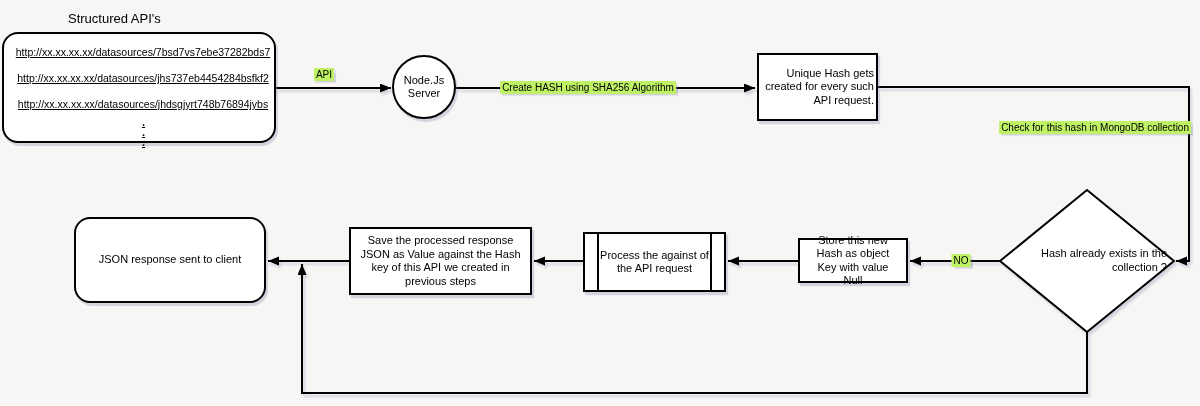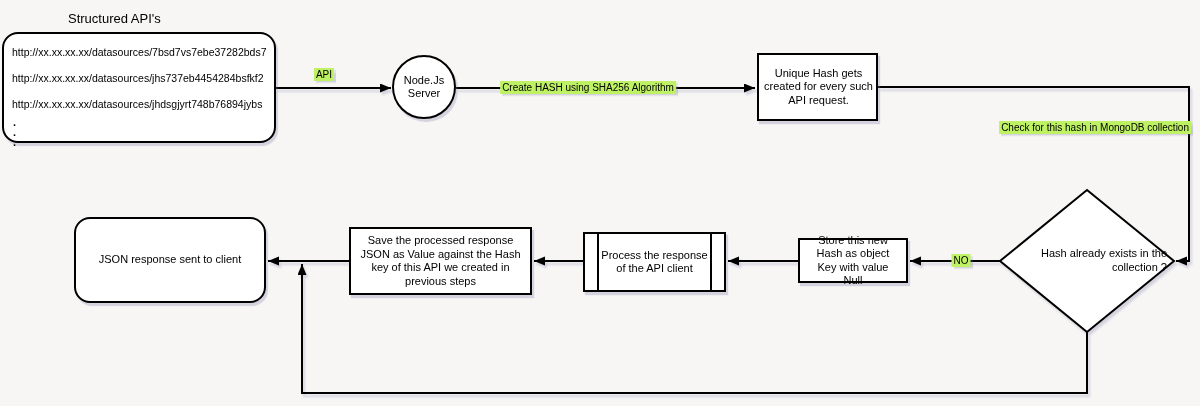--- a/index.html
+++ b/index.html
@@ -21,34 +21,34 @@
     border: 2px solid #000;
     box-shadow: 2px 3px 1px rgba(120,120,160,0.28);
     font-size: 11px; line-height: 13.5px;
     display: flex; align-items: center; justify-content: center;
     text-align: center;
   }
   .rounded { border-radius: 16px; }
 
   
   .src-box { left: 2px; top: 32px; width: 274px; height: 111px;
-             display: block; text-align: left; border-radius: 16px; }
+             display: block; text-align: center; border-radius: 16px; text-decoration: underline; }
   .src-urls { padding: 5px 0 0 8px; }
   .src-urls div { line-height: 26px; font-size: 10.5px; white-space: nowrap; }
   .src-dots { padding-left: 9px; }
   .src-dots div { line-height: 10px; font-size: 11px; font-weight: bold; }
 
   .src-title { position: absolute; left: 68px; top: 11px; z-index: 2;
                font-size: 13px; }
 
   .circle { left: 392px; top: 55px; width: 64px; height: 64px;
             border-radius: 50%; padding: 2px; }
 
   .hash-box { left: 757px; top: 53px; width: 121px; height: 68px;
-              justify-content: flex-start; text-align: center; padding: 3px 2px 3px 4px; }
+              justify-content: flex-start; text-align: right; padding: 3px 2px 3px 4px; }
 
   .store-box { left: 798px; top: 238px; width: 110px; height: 45px; padding: 10px; }
 
   .process-box { left: 583px; top: 232px; width: 143px; height: 60px; padding: 0 15px; }
   .pp-bar { position: absolute; top: -1px; bottom: -1px; width: 0;
             border-left: 2px solid #000; }
   .pp-bar.l { left: 12px; } .pp-bar.r { right: 12px; }
 
   .save-box { left: 349px; top: 227px; width: 183px; height: 68px; padding: 1px 2px; }
 
@@ -107,21 +107,21 @@
   <div class="shape circle">Node.Js Server</div>
 
   <div class="shape hash-box">Unique Hash gets created for every such API request.</div>
 
   <div class="diamond-label">Hash already exists in the collection ?</div>
 
   <div class="shape store-box">Store this new Hash as object Key with value Null</div>
 
   <div class="shape process-box">
     <span class="pp-bar l"></span>
-    <span>Process the response of the API client</span>
+    <span>Process the against of the API request</span>
     <span class="pp-bar r"></span>
   </div>
 
   <div class="shape save-box">Save the processed  response JSON as Value against the Hash key of this API we created in previous steps</div>
 
   <div class="shape client-box rounded">JSON response sent to client</div>
 
   <div class="edge-label" style="left:324px; top:68px; transform:translateX(-50%);">API</div>
   <div class="edge-label" style="left:588px; top:81px; transform:translateX(-50%);">Create HASH using SHA256 Algorithm</div>
   <div class="edge-label" style="left:1191px; top:121px; transform:translateX(-100%);">Check for this hash in MongoDB collection</div>

